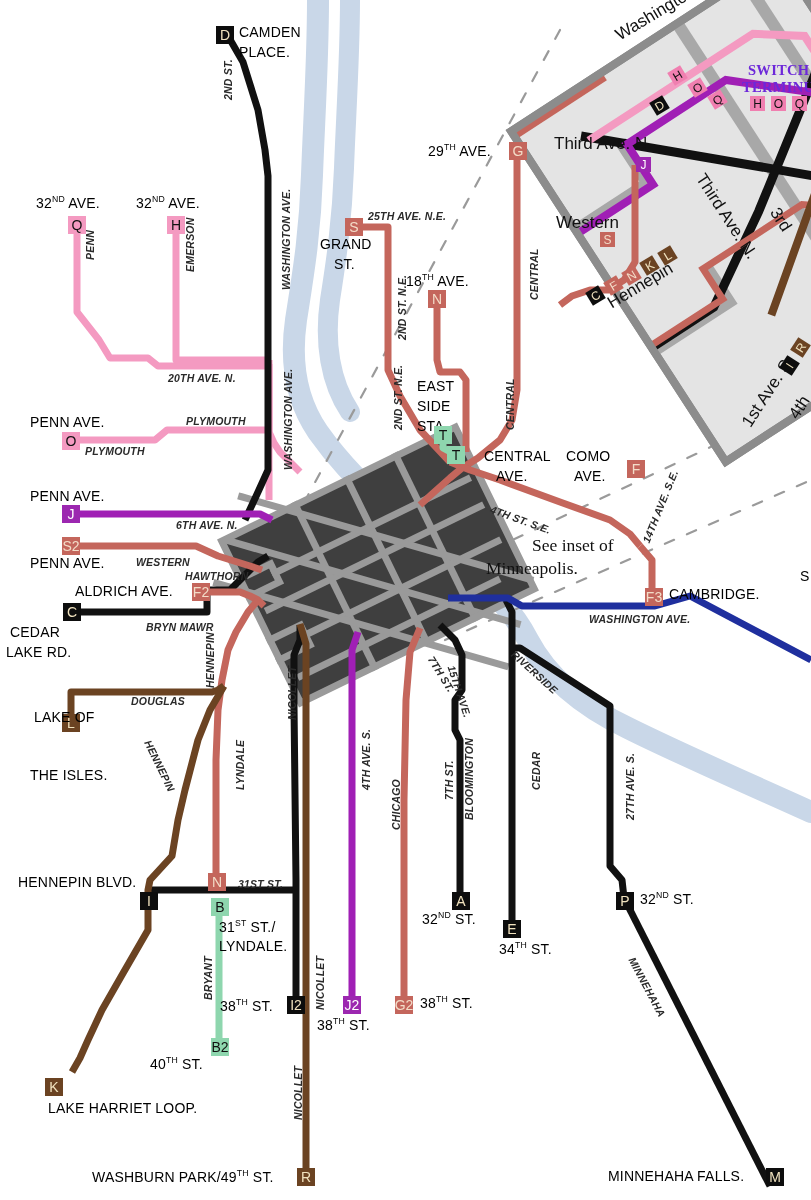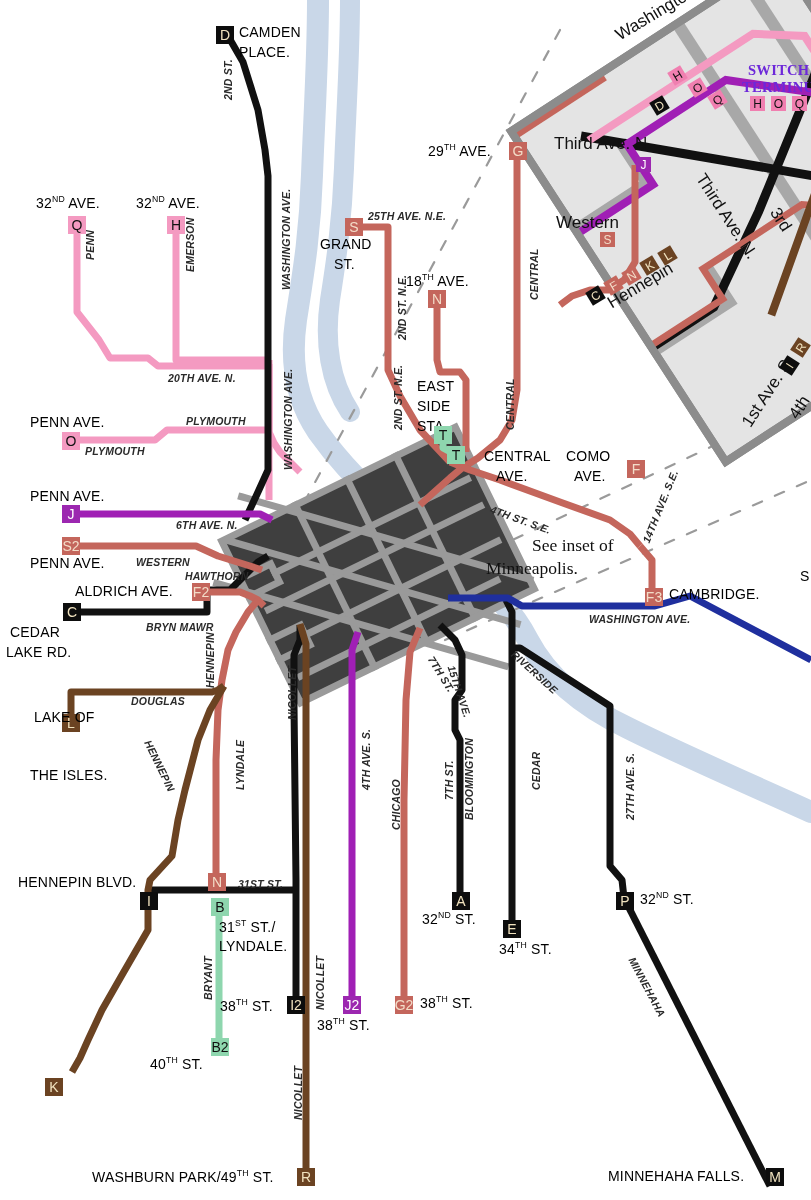--- a/index.html
+++ b/index.html
@@ -304,20 +304,21 @@
   <div class="bullet b-purple" style="left:343px;top:996px;">J2</div>
   <div class="lbl sta" style="left:317px;top:1016px;"><span>38</span><span class="sup">TH</span><span> ST.</span></div>
 
   <div class="bullet b-red" style="left:395px;top:996px;">G2</div>
   <div class="lbl sta" style="left:420px;top:994px;"><span>38</span><span class="sup">TH</span><span> ST.</span></div>
 
   <div class="bullet b-green" style="left:211px;top:1038px;">B2</div>
   <div class="lbl sta" style="left:150px;top:1055px;"><span>40</span><span class="sup">TH</span><span> ST.</span></div>
 
   <div class="bullet b-brown" style="left:45px;top:1078px;">K</div>
+  <div class="lbl sta" style="left:48px;top:1100px;">LAKE HARRIET LOOP.</div>
 
   <div class="lbl sta" style="left:92px;top:1168px;"><span>WASHBURN PARK/49</span><span class="sup">TH</span><span> ST.</span></div>
   <div class="bullet b-brown" style="left:297px;top:1168px;">R</div>
 
   <div class="bullet b-black" style="left:452px;top:892px;">A</div>
   <div class="lbl sta" style="left:422px;top:910px;"><span>32</span><span class="sup">ND</span><span> ST.</span></div>
 
   <div class="bullet b-black" style="left:503px;top:920px;">E</div>
   <div class="lbl sta" style="left:499px;top:940px;"><span>34</span><span class="sup">TH</span><span> ST.</span></div>
 

